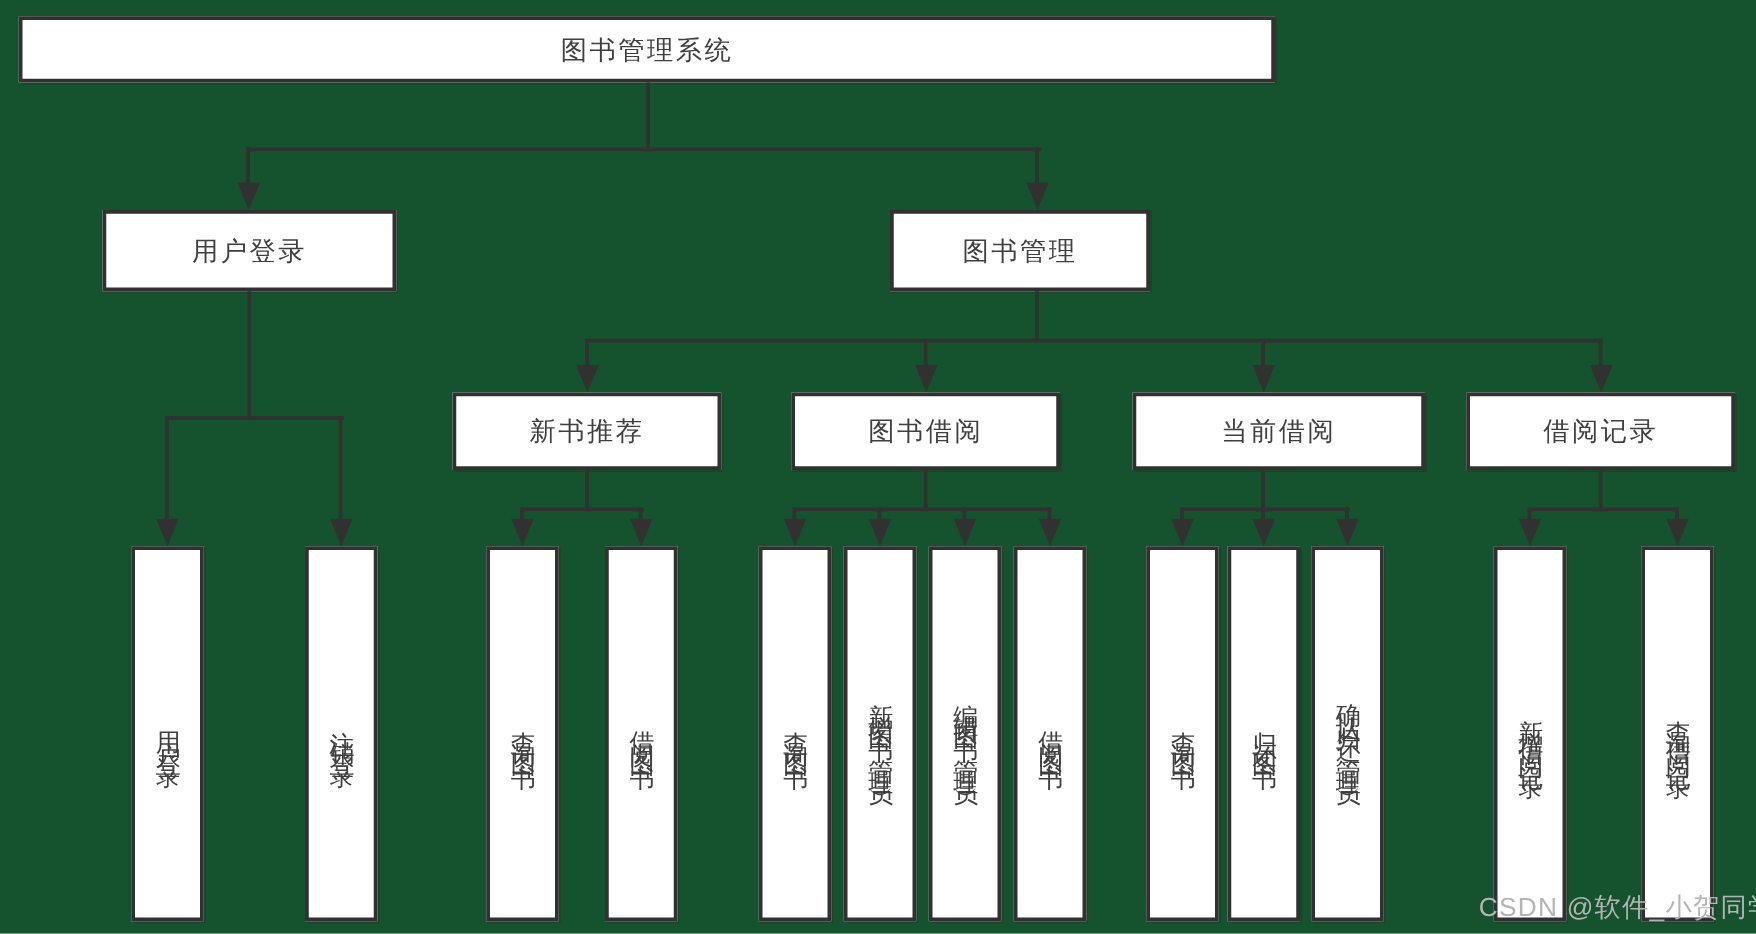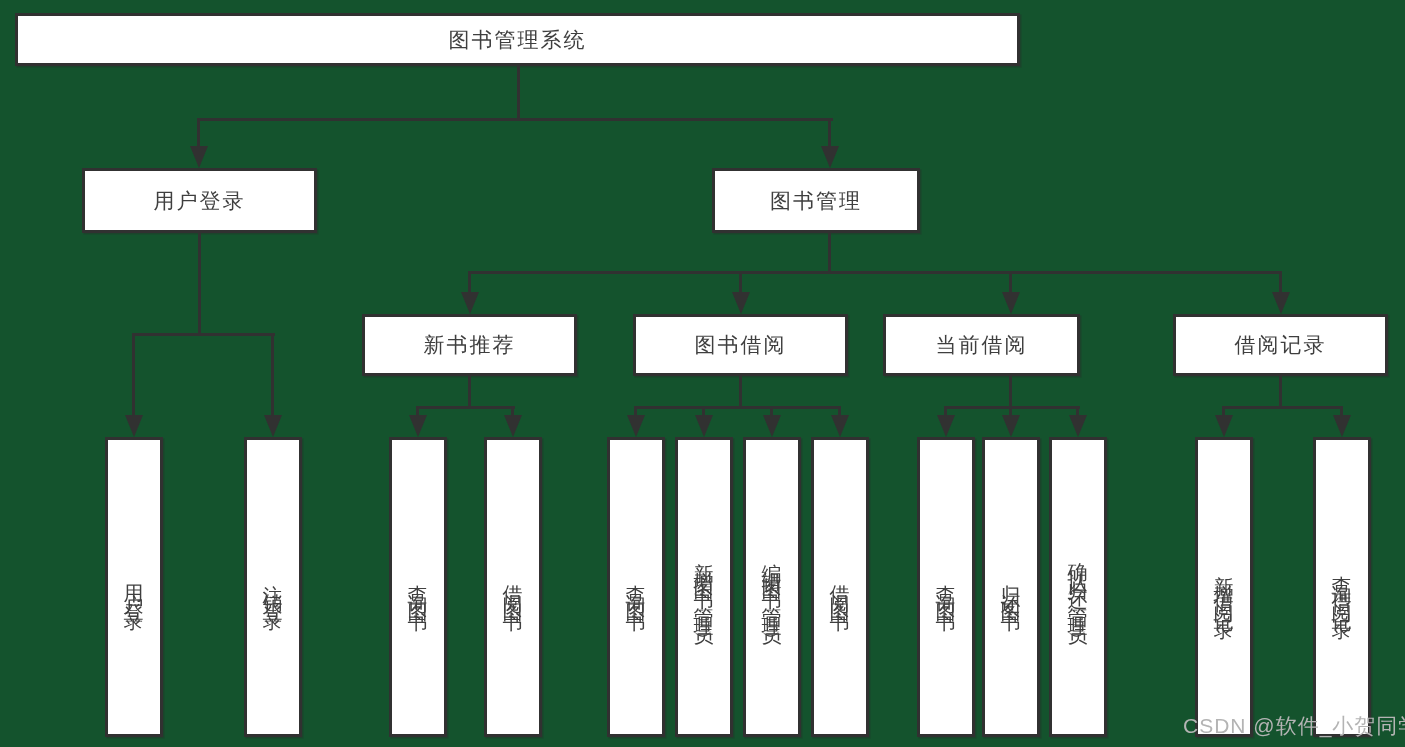--- a/index.html
+++ b/index.html
@@ -68,21 +68,21 @@
   <div class="ah" style="left:1002px;top:292px"></div>
   <div class="vline" style="left:1279px;top:271px;width:3px;height:24px"></div>
   <div class="ah" style="left:1272px;top:292px"></div>
 
   <div class="box hbox" style="left:633px;top:314px;width:215px;height:62px">
     <span class="lbl">图书借阅</span>
   </div>
   <div class="box hbox" style="left:362px;top:314px;width:215px;height:62px">
     <span class="lbl">新书推荐</span>
   </div>
-  <div class="box hbox" style="left:883px;top:314px;width:197px;height:62px">
+  <div class="box hbox" style="left:906px;top:314px;width:234px;height:62px">
     <span class="lbl">当前借阅</span>
   </div>
   <div class="box hbox" style="left:1173px;top:314px;width:215px;height:62px">
     <span class="lbl">借阅记录</span>
   </div>
 
   <div class="vline" style="left:468px;top:376px;width:3px;height:32px"></div>
   <div class="hline" style="left:417px;top:406px;width:98px;height:3px"></div>
   <div class="vline" style="left:416px;top:406px;width:3px;height:12px"></div>
   <div class="ah" style="left:409px;top:415px"></div>

